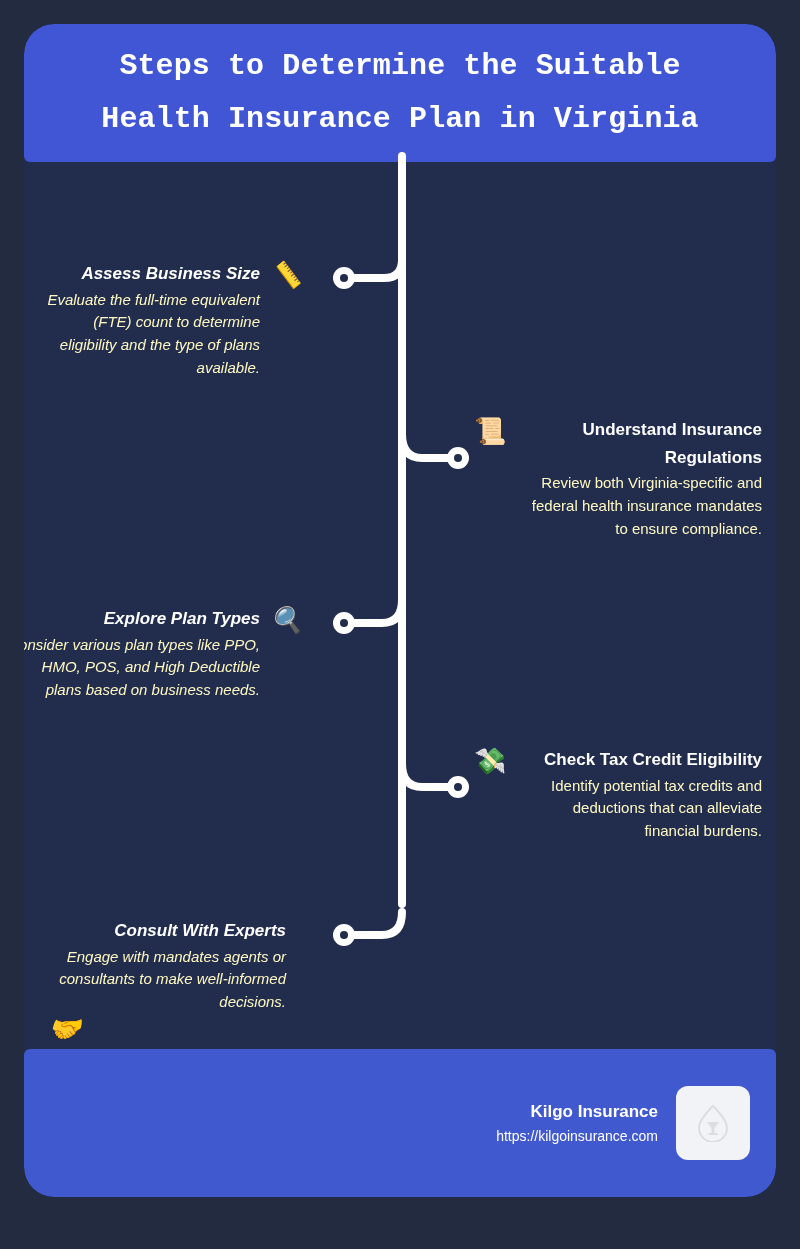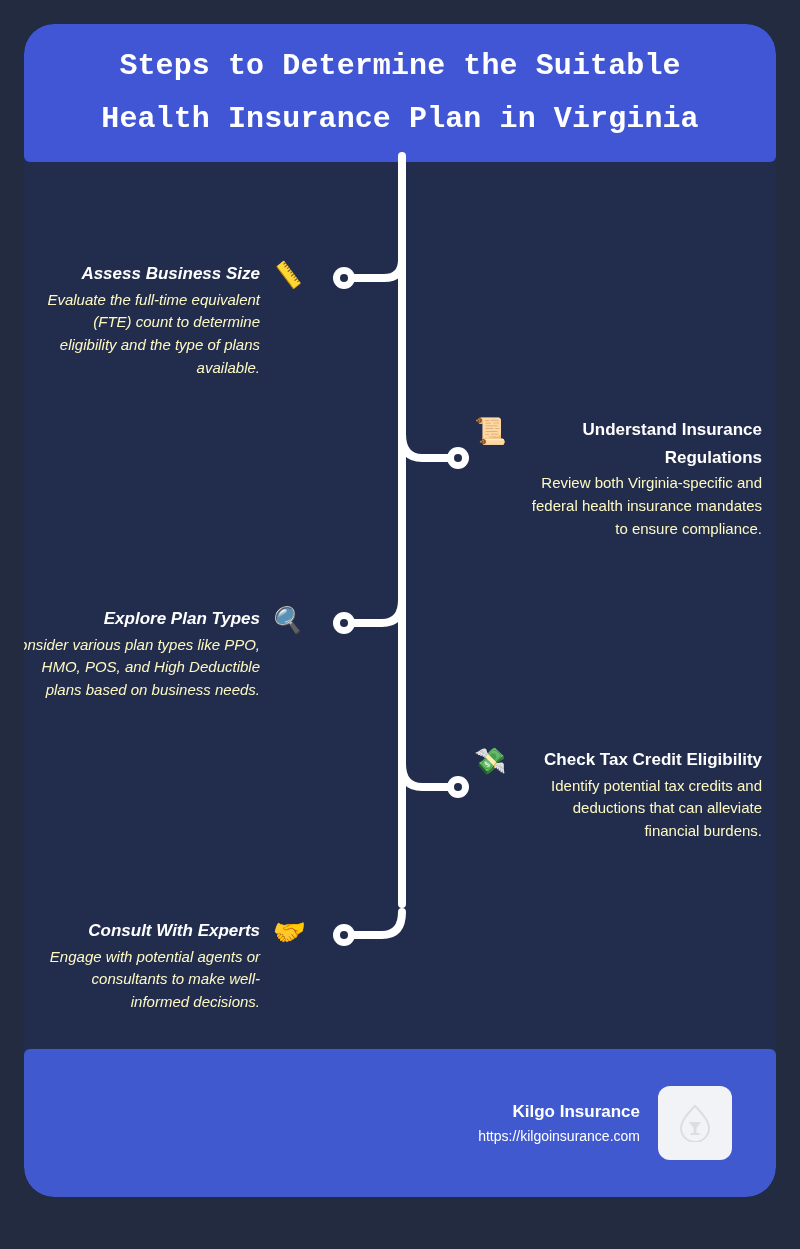--- a/index.html
+++ b/index.html
@@ -107,21 +107,21 @@
     position: absolute;
     left: 0;
     bottom: 0;
     width: 752px;
     height: 148px;
     background: #4059cf;
     border-radius: 6px 6px 30px 30px;
     display: flex;
     align-items: center;
     justify-content: flex-end;
-    padding-right: 44px;
+    padding-right: 26px;
   }
   .footer-text { text-align: right; margin-right: 18px; }
   .footer-brand {
     color: #ffffff;
     font-size: 17px;
     font-weight: bold;
     line-height: 1.5;
   }
   .footer-url {
     color: #ffffff;
@@ -206,24 +206,24 @@
     </div>
 
     <div class="step right" style="left:448px; top:722px; width:290px;">
       <div class="step-icon">💸</div>
       <div class="step-text">
         <div class="step-title">Check Tax Credit Eligibility</div>
         <div class="step-desc">Identify potential tax credits and deductions that can alleviate financial burdens.</div>
       </div>
     </div>
 
-    <div class="step left" style="left:14px; top:893px; width:268px;">
+    <div class="step left" style="left:14px; top:893px; width:268px;flex-direction:column;">
       <div class="step-text">
         <div class="step-title">Consult With Experts</div>
-        <div class="step-desc">Engage with potential agents or consultants to make well-informed decisions.</div>
+        <div class="step-desc">Engage with mandates agents or consultants to make well-informed decisions.</div>
       </div>
       <div class="step-icon">🤝</div>
     </div>
 
   </div>
 
   <div class="footer-banner">
     <div class="footer-text">
       <div class="footer-brand">Kilgo Insurance</div>
       <div class="footer-url">https://kilgoinsurance.com</div>

